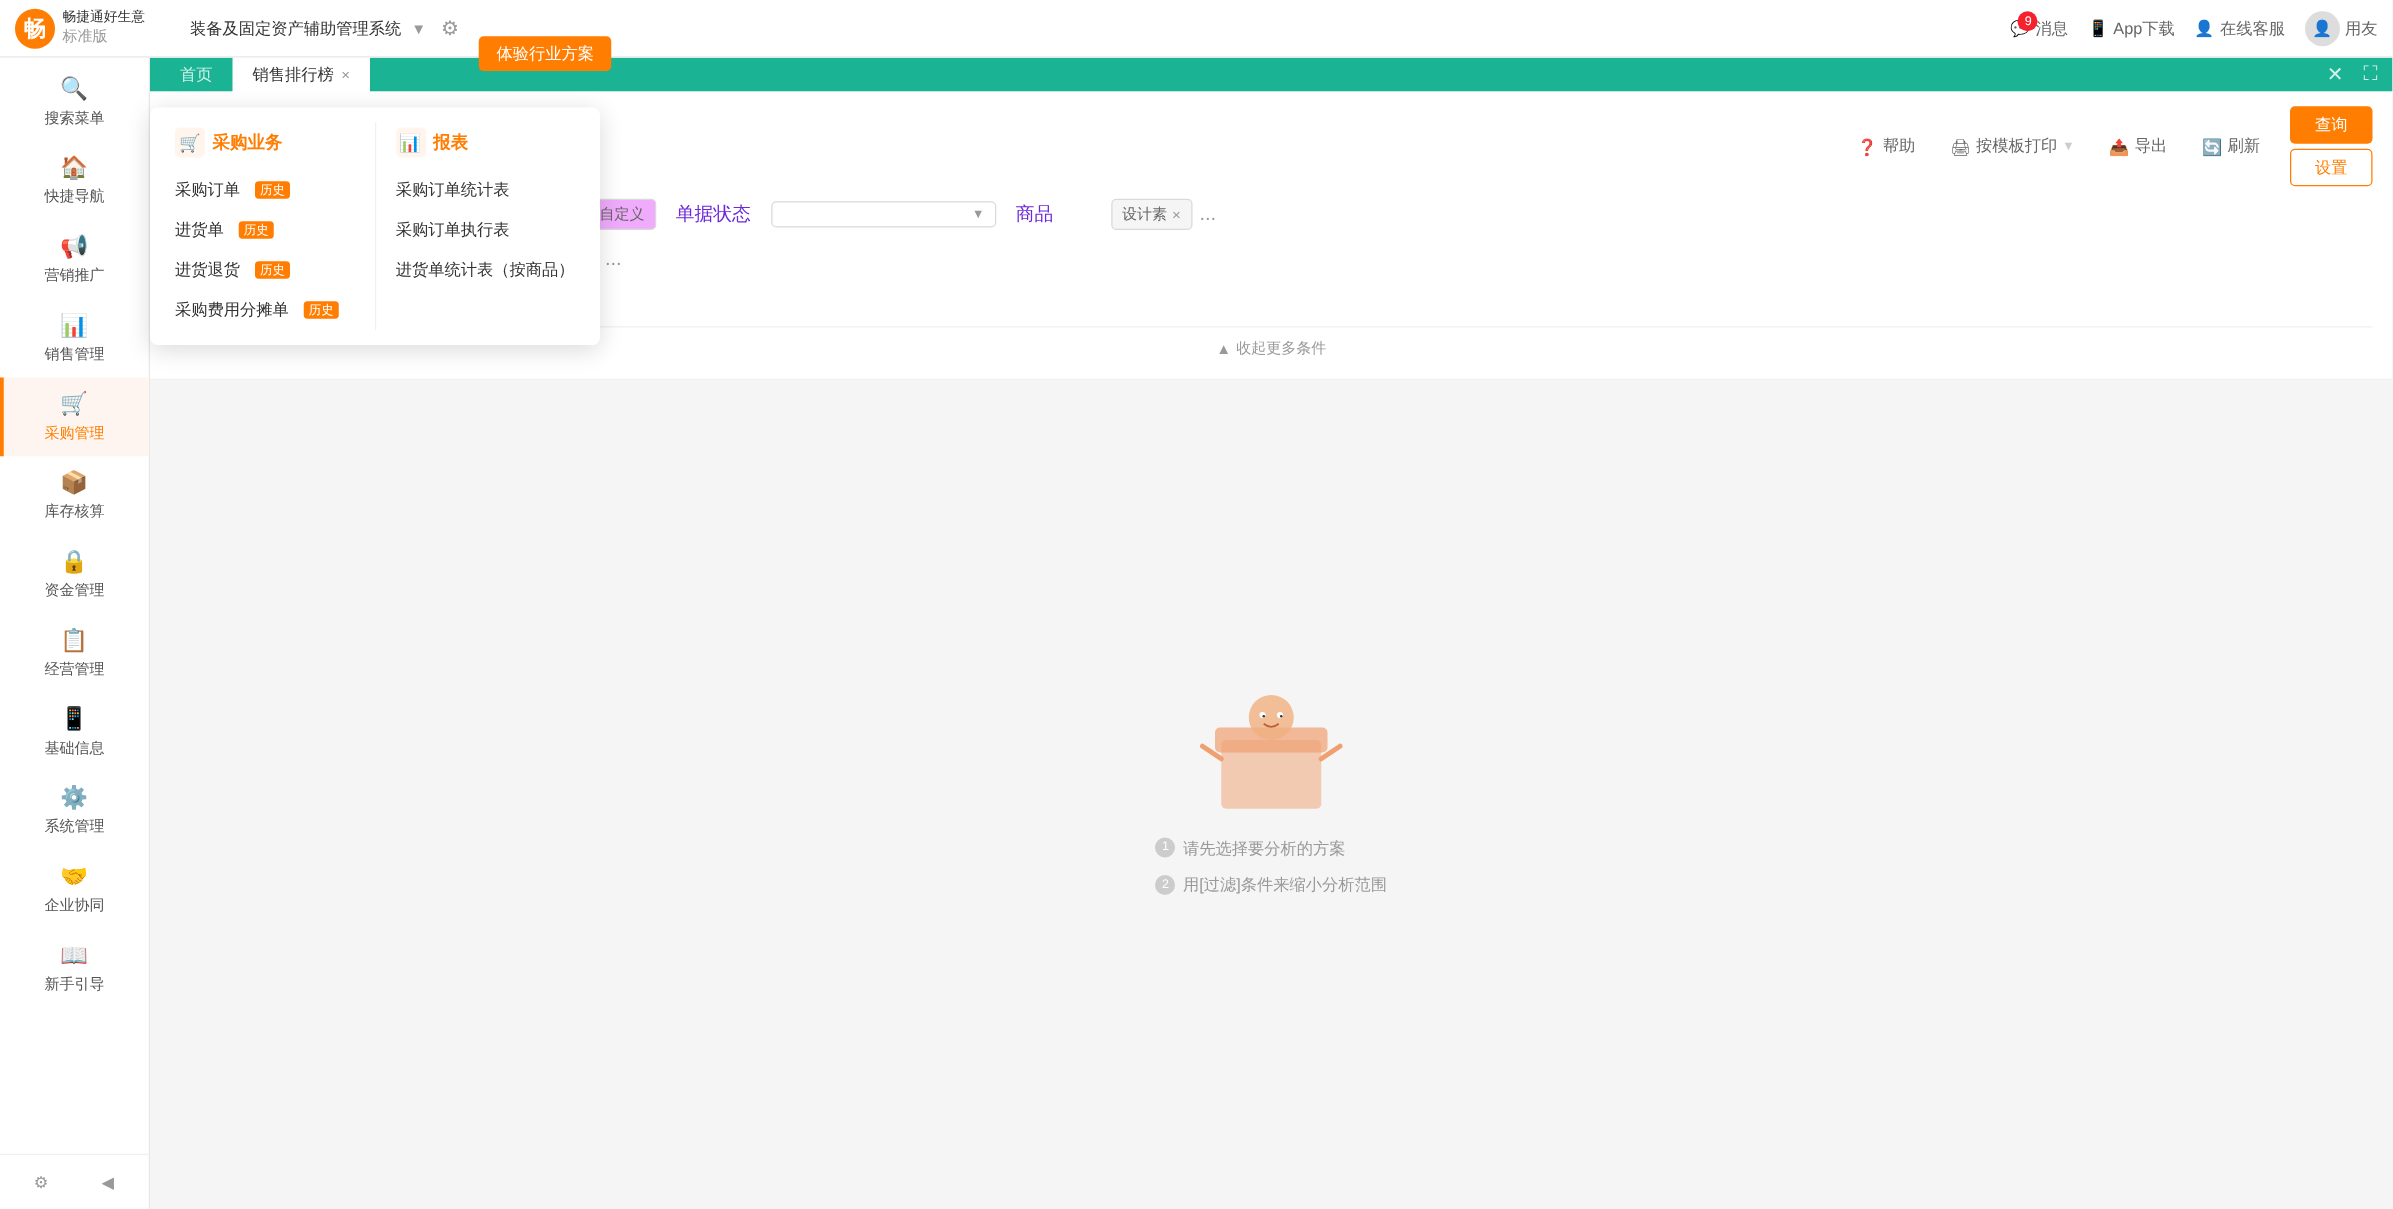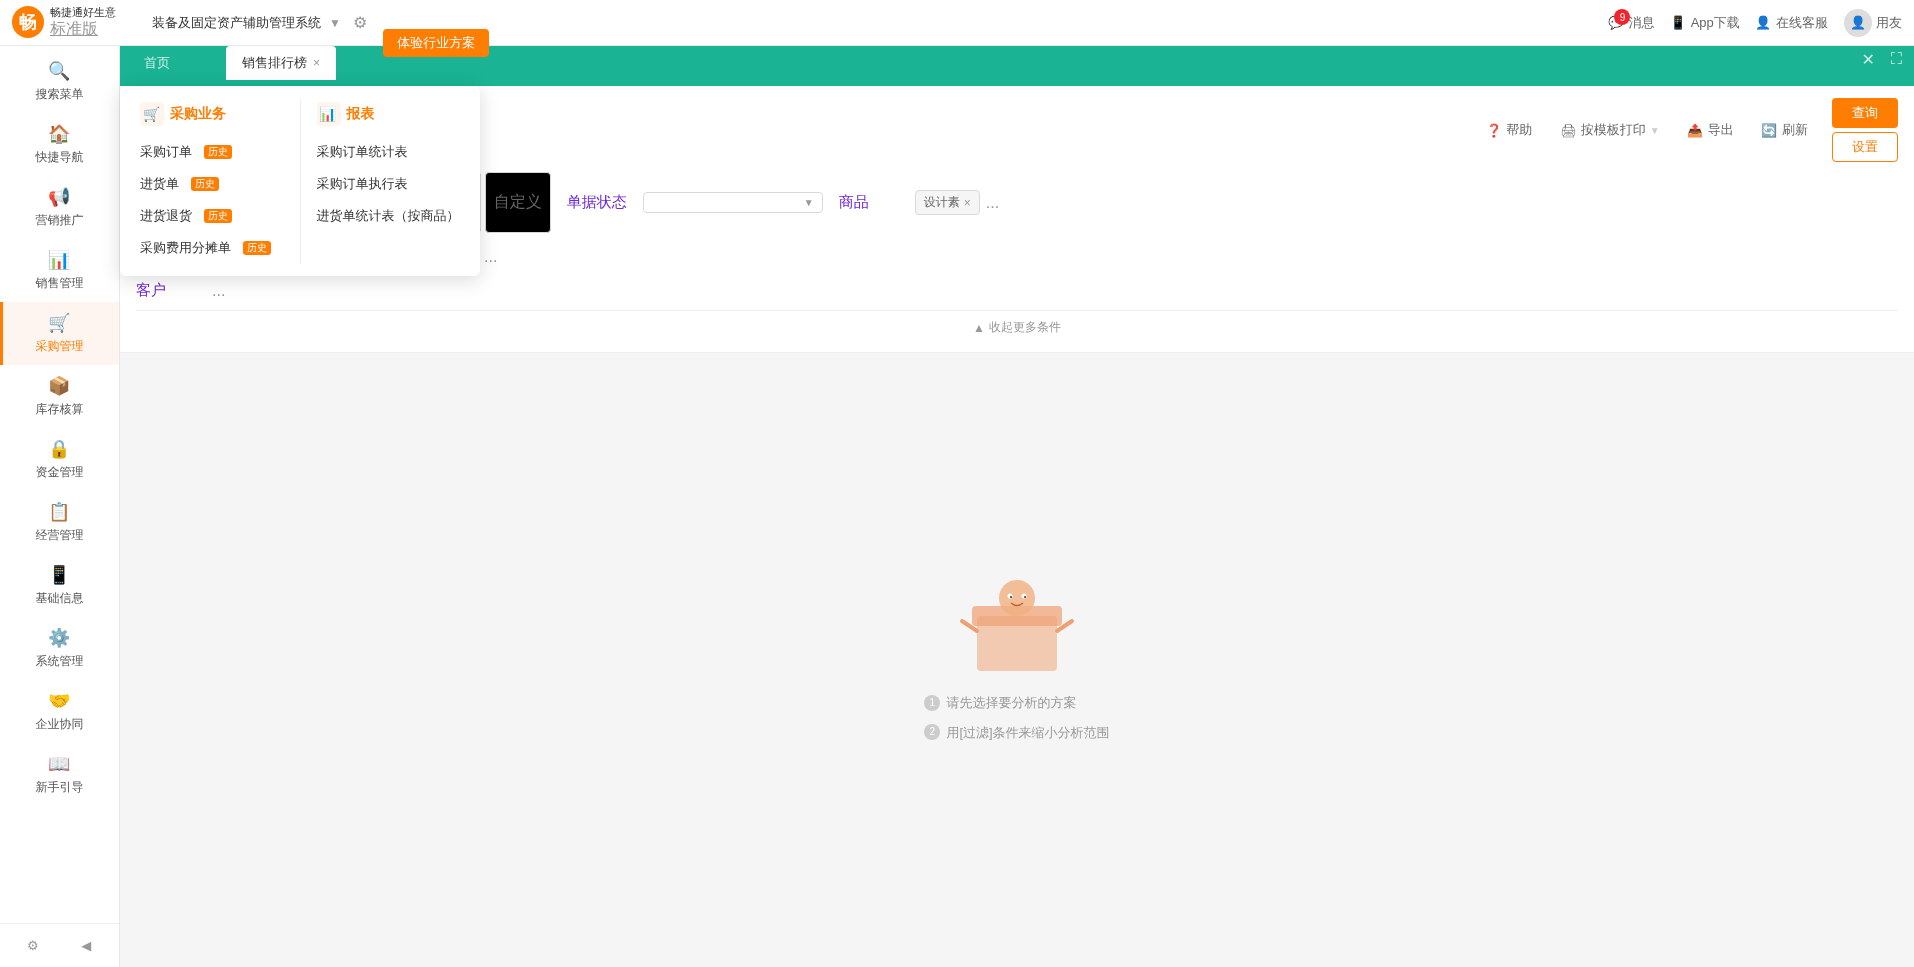--- a/index.html
+++ b/index.html
@@ -24,21 +24,21 @@
       gap: 6px;
     }
     .logo-icon {
       width: 32px; height: 32px;
       background: #ff7d00;
       border-radius: 50%;
       display: flex; align-items: center; justify-content: center;
       color: #fff; font-size: 18px; font-weight: bold;
     }
     .logo-text { font-size: 11px; color: #333; line-height: 1.3; }
-    .logo-sub { font-size: 16px; color: #999; text-decoration: underline; }
+    .logo-sub { font-size: 12px; color: #999; }
 
     .header-middle {
       display: flex;
       align-items: center;
       gap: 8px;
       flex: 1;
       padding-left: 20px;
     }
     .system-title {
       font-size: 13px;
@@ -158,25 +158,24 @@
       margin-top: 46px;
       height: calc(967px - 46px);
       display: flex;
       flex-direction: column;
     }
 
     
     .tab-bar {
       background: #1ab394;
       display: flex;
-      align-items: flex-start;
-      height: 40px;
+      align-items: center;
+      height: 27px;
       padding: 0 8px;
       position: relative;
-      gap: 40px;
     }
     .tab-item {
       padding: 8px 16px;
       color: rgba(255,255,255,0.8);
       cursor: pointer;
       font-size: 13px;
       border-radius: 4px 4px 0 0;
       display: flex;
       align-items: center;
       gap: 6px;
@@ -237,27 +236,27 @@
     .filter-date-range {
       display: flex;
       align-items: center;
       gap: 6px;
     }
     .date-quick-btns {
       display: flex;
       gap: 4px;
     }
     .date-quick-btn {
-      padding: 19px 8px;
+      padding: 3px 8px;
       border: 1px solid #d9d9d9;
       border-radius: 4px;
-      font-size: 16px;
+      font-size: 12px;
       cursor: pointer;
       color: #666;
-      background: #000000;
+      background: #f0abfc;
     }
     .filter-tag {
       background: #f5f5f5;
       border: 1px solid #d9d9d9;
       border-radius: 4px;
       padding: 3px 8px;
       font-size: 12px;
       display: flex;
       align-items: center;
       gap: 4px;

